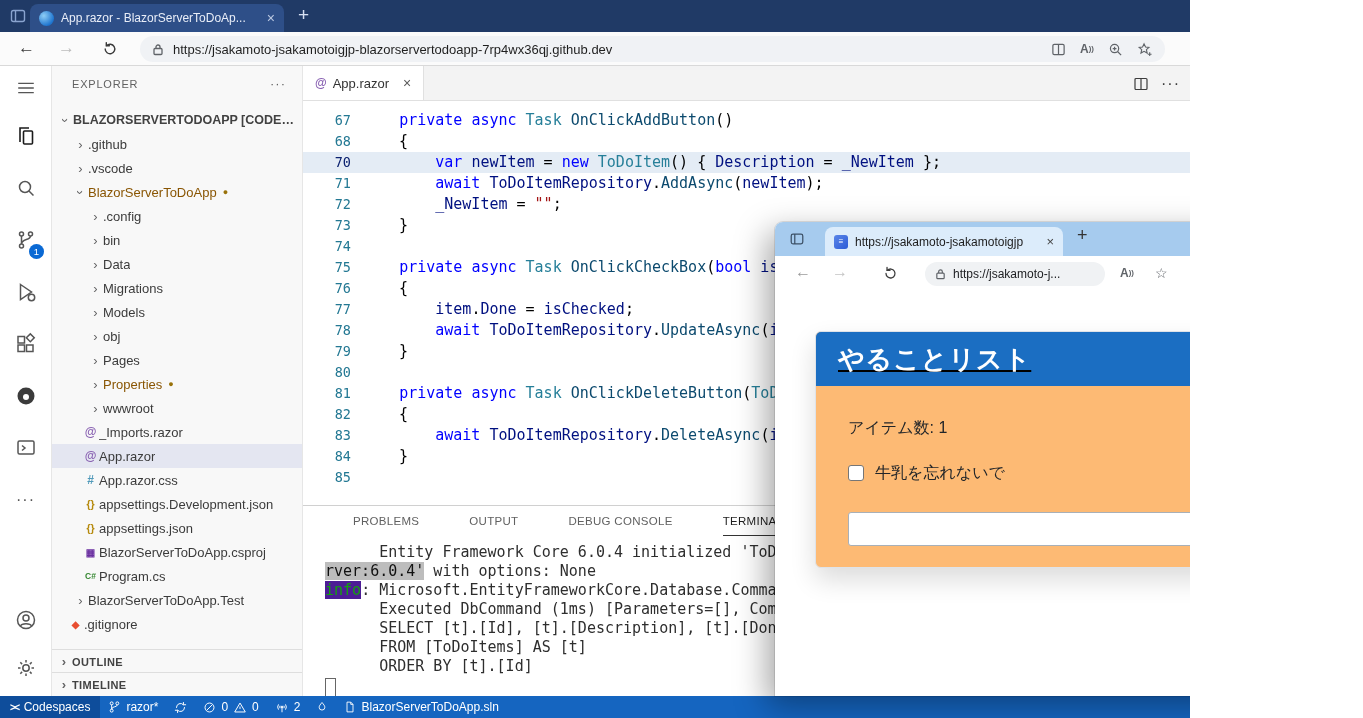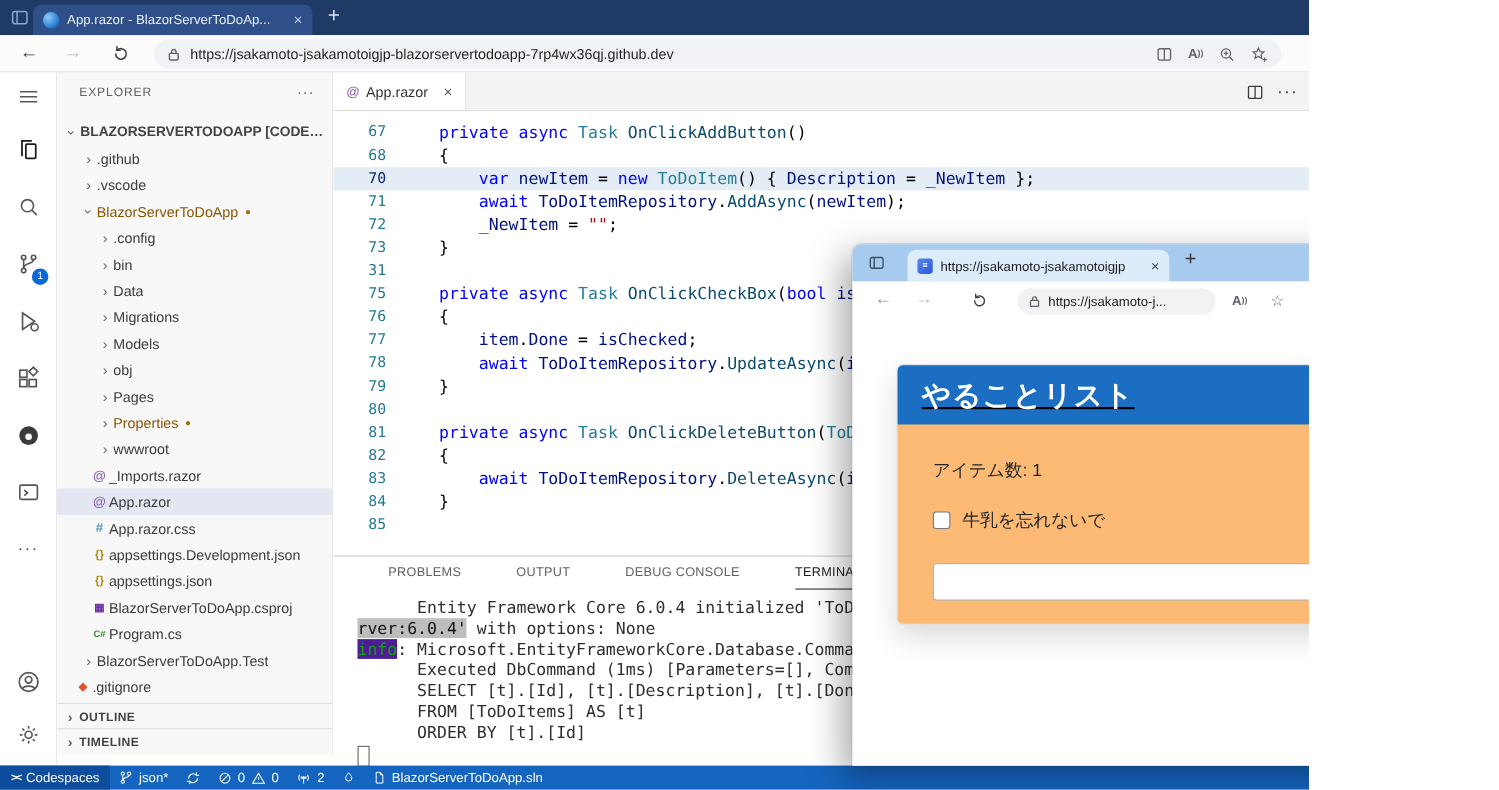--- a/index.html
+++ b/index.html
@@ -38,21 +38,21 @@
   .vscode{position:absolute;left:0;top:66px;right:0;bottom:0;background:#fff;}
   .activitybar{position:absolute;left:0;top:0;bottom:22px;width:52px;background:#fff;border-right:1px solid #e6e6e6;box-sizing:border-box;}
   .ab-top{position:absolute;top:0;left:0;width:51px;display:flex;flex-direction:column;align-items:center;}
   .ab-slot{height:52px;display:flex;align-items:center;justify-content:center;width:51px;position:relative;}
   .ab-slot.menu{height:44px;}
   .ab-badge{position:absolute;right:7px;bottom:7px;width:15px;height:15px;border-radius:50%;background:#0a69d4;color:#fff;
     font-size:9.5px;line-height:15px;text-align:center;}
   .ab-bottom{position:absolute;bottom:4px;left:0;width:51px;display:flex;flex-direction:column;align-items:center;}
   .ab-bottom .ab-slot{height:48px;}
 
-  .sidebar{position:absolute;left:52px;top:0;bottom:32px;width:251px;background:#f8f8f8;border-right:1px solid #e6e6e6;box-sizing:border-box;}
+  .sidebar{position:absolute;left:52px;top:0;bottom:22px;width:251px;background:#f8f8f8;border-right:1px solid #e6e6e6;box-sizing:border-box;}
   .sb-head{height:36px;display:flex;align-items:center;padding-left:20px;font-size:11px;letter-spacing:.8px;color:#616161;}
   .sb-dots{position:absolute;right:16px;top:10px;color:#616161;font-size:13px;letter-spacing:1px;}
   #tree{position:absolute;top:42px;left:0;right:0;}
   .tree-row{height:24px;display:flex;align-items:center;font-size:13px;color:#3b3b3b;white-space:nowrap;overflow:hidden;}
   .tree-row.selrow{background:#e4e6f1;}
   .chev{width:15px;font-size:13px;color:#646465;display:inline-block;text-align:center;flex:none;}
   .chev.down{transform:rotate(90deg);}
   .ficon{width:17px;text-align:center;font-weight:700;flex:none;font-size:11px;}
   .tlabel{overflow:hidden;text-overflow:ellipsis;}
   .tlabel.root{font-weight:700;font-size:12.5px;color:#424242;}
@@ -416,21 +416,21 @@
           <span style="letter-spacing:1px;">···</span>
         </div>
       </div>
       <div id="code">
           <div class="code-row"><span class="ln">67</span><span class="cl"><span class="tok-pln">    </span><span class="tok-kw">private</span><span class="tok-pln"> </span><span class="tok-kw">async</span><span class="tok-pln"> </span><span class="tok-typ">Task</span><span class="tok-pln"> </span><span class="tok-fn">OnClickAddButton</span><span class="tok-pln">()</span></span></div>
           <div class="code-row"><span class="ln">68</span><span class="cl"><span class="tok-pln">    {</span></span></div>
           <div class="code-row hl"><span class="ln">70</span><span class="cl"><span class="tok-pln">        </span><span class="tok-kw">var</span><span class="tok-pln"> </span><span class="tok-var">newItem</span><span class="tok-pln"> = </span><span class="tok-kw">new</span><span class="tok-pln"> </span><span class="tok-typ">ToDoItem</span><span class="tok-pln">() { </span><span class="tok-var">Description</span><span class="tok-pln"> = </span><span class="tok-var">_NewItem</span><span class="tok-pln"> };</span></span></div>
           <div class="code-row"><span class="ln">71</span><span class="cl"><span class="tok-pln">        </span><span class="tok-kw">await</span><span class="tok-pln"> </span><span class="tok-var">ToDoItemRepository</span><span class="tok-pln">.</span><span class="tok-fn">AddAsync</span><span class="tok-pln">(</span><span class="tok-var">newItem</span><span class="tok-pln">);</span></span></div>
           <div class="code-row"><span class="ln">72</span><span class="cl"><span class="tok-pln">        </span><span class="tok-var">_NewItem</span><span class="tok-pln"> = </span><span class="tok-str">""</span><span class="tok-pln">;</span></span></div>
           <div class="code-row"><span class="ln">73</span><span class="cl"><span class="tok-pln">    }</span></span></div>
-          <div class="code-row"><span class="ln">31</span><span class="cl"></span></div>
+          <div class="code-row"><span class="ln">74</span><span class="cl"></span></div>
           <div class="code-row"><span class="ln">75</span><span class="cl"><span class="tok-pln">    </span><span class="tok-kw">private</span><span class="tok-pln"> </span><span class="tok-kw">async</span><span class="tok-pln"> </span><span class="tok-typ">Task</span><span class="tok-pln"> </span><span class="tok-fn">OnClickCheckBox</span><span class="tok-pln">(</span><span class="tok-kw">bool</span><span class="tok-var"> isChecked</span></span></div>
           <div class="code-row"><span class="ln">76</span><span class="cl"><span class="tok-pln">    {</span></span></div>
           <div class="code-row"><span class="ln">77</span><span class="cl"><span class="tok-pln">        </span><span class="tok-var">item</span><span class="tok-pln">.</span><span class="tok-var">Done</span><span class="tok-pln"> = </span><span class="tok-var">isChecked</span><span class="tok-pln">;</span></span></div>
           <div class="code-row"><span class="ln">78</span><span class="cl"><span class="tok-pln">        </span><span class="tok-kw">await</span><span class="tok-pln"> </span><span class="tok-var">ToDoItemRepository</span><span class="tok-pln">.</span><span class="tok-fn">UpdateAsync</span><span class="tok-pln">(</span><span class="tok-var">item</span><span class="tok-pln">);</span></span></div>
           <div class="code-row"><span class="ln">79</span><span class="cl"><span class="tok-pln">    }</span></span></div>
           <div class="code-row"><span class="ln">80</span><span class="cl"></span></div>
           <div class="code-row"><span class="ln">81</span><span class="cl"><span class="tok-pln">    </span><span class="tok-kw">private</span><span class="tok-pln"> </span><span class="tok-kw">async</span><span class="tok-pln"> </span><span class="tok-typ">Task</span><span class="tok-pln"> </span><span class="tok-fn">OnClickDeleteButton</span><span class="tok-pln">(</span><span class="tok-typ">ToDoItem</span></span></div>
           <div class="code-row"><span class="ln">82</span><span class="cl"><span class="tok-pln">    {</span></span></div>
           <div class="code-row"><span class="ln">83</span><span class="cl"><span class="tok-pln">        </span><span class="tok-kw">await</span><span class="tok-pln"> </span><span class="tok-var">ToDoItemRepository</span><span class="tok-pln">.</span><span class="tok-fn">DeleteAsync</span><span class="tok-pln">(</span><span class="tok-var">item</span><span class="tok-pln">);</span></span></div>
           <div class="code-row"><span class="ln">84</span><span class="cl"><span class="tok-pln">    }</span></span></div>
@@ -454,21 +454,21 @@
         <span class="remote-glyph">&gt;&lt;</span>
         <span>Codespaces</span>
       </div>
       <div class="sbi">
         <svg width="13" height="14" viewBox="0 0 16 16" fill="none" stroke="#fff" stroke-width="1.2">
             <circle cx="4.5" cy="3.5" r="1.8"></circle>
             <circle cx="11.5" cy="3.5" r="1.8"></circle>
             <circle cx="4.5" cy="12.5" r="1.8"></circle>
             <path d="M4.5 5.3v5.4M11.5 5.3c0 3.2-7 1.6-7 5.4"></path>
           </svg>
-        <span>json*</span>
+        <span>razor*</span>
       </div>
       <div class="sbi">
         <svg width="13" height="13" viewBox="0 0 16 16" fill="none" stroke="#fff" stroke-width="1.2" stroke-linecap="round">
             <path d="M3 8a5 5 0 0 1 8.6-3.4M13 8a5 5 0 0 1-8.6 3.4"></path>
             <path d="M11.6 1.8v2.8h2.8M4.4 14.2v-2.8H1.6"></path>
           </svg>
       </div>
       <div class="sbi">
         <svg width="13" height="13" viewBox="0 0 16 16" fill="none" stroke="#fff" stroke-width="1.2">
             <circle cx="8" cy="8" r="5.5"></circle>

